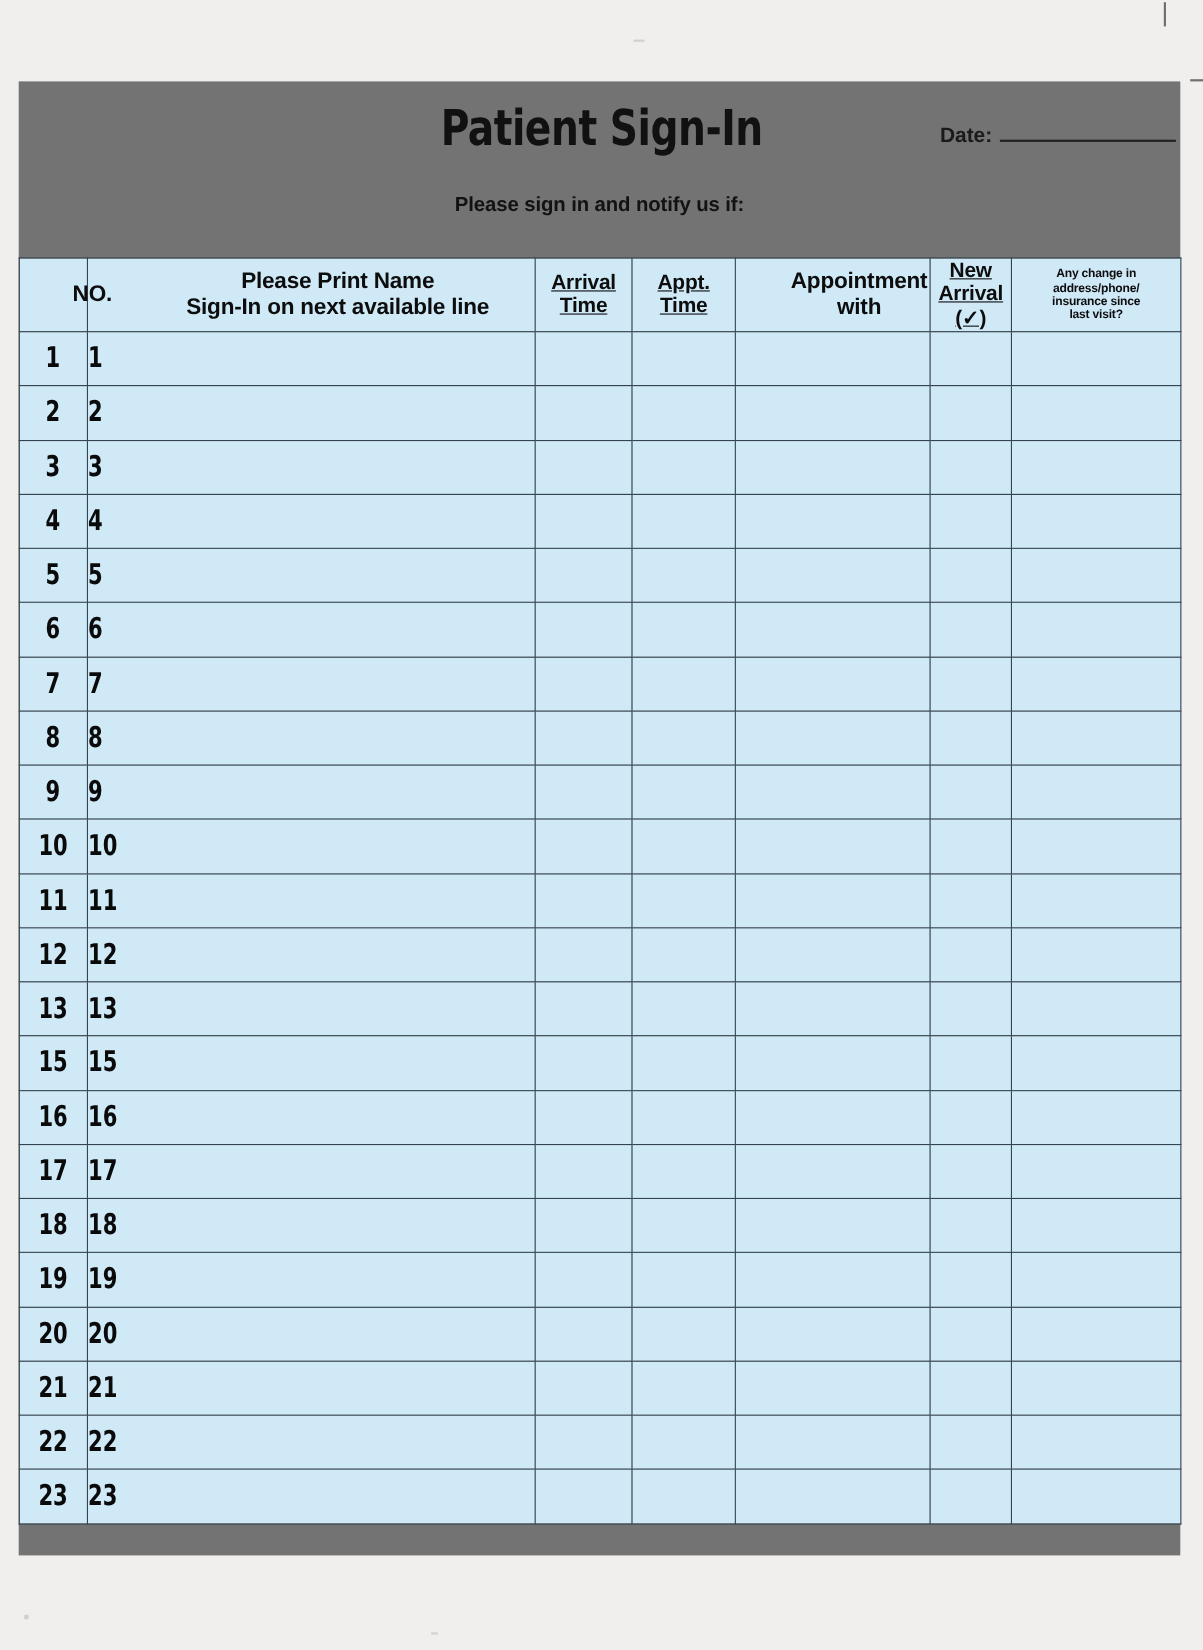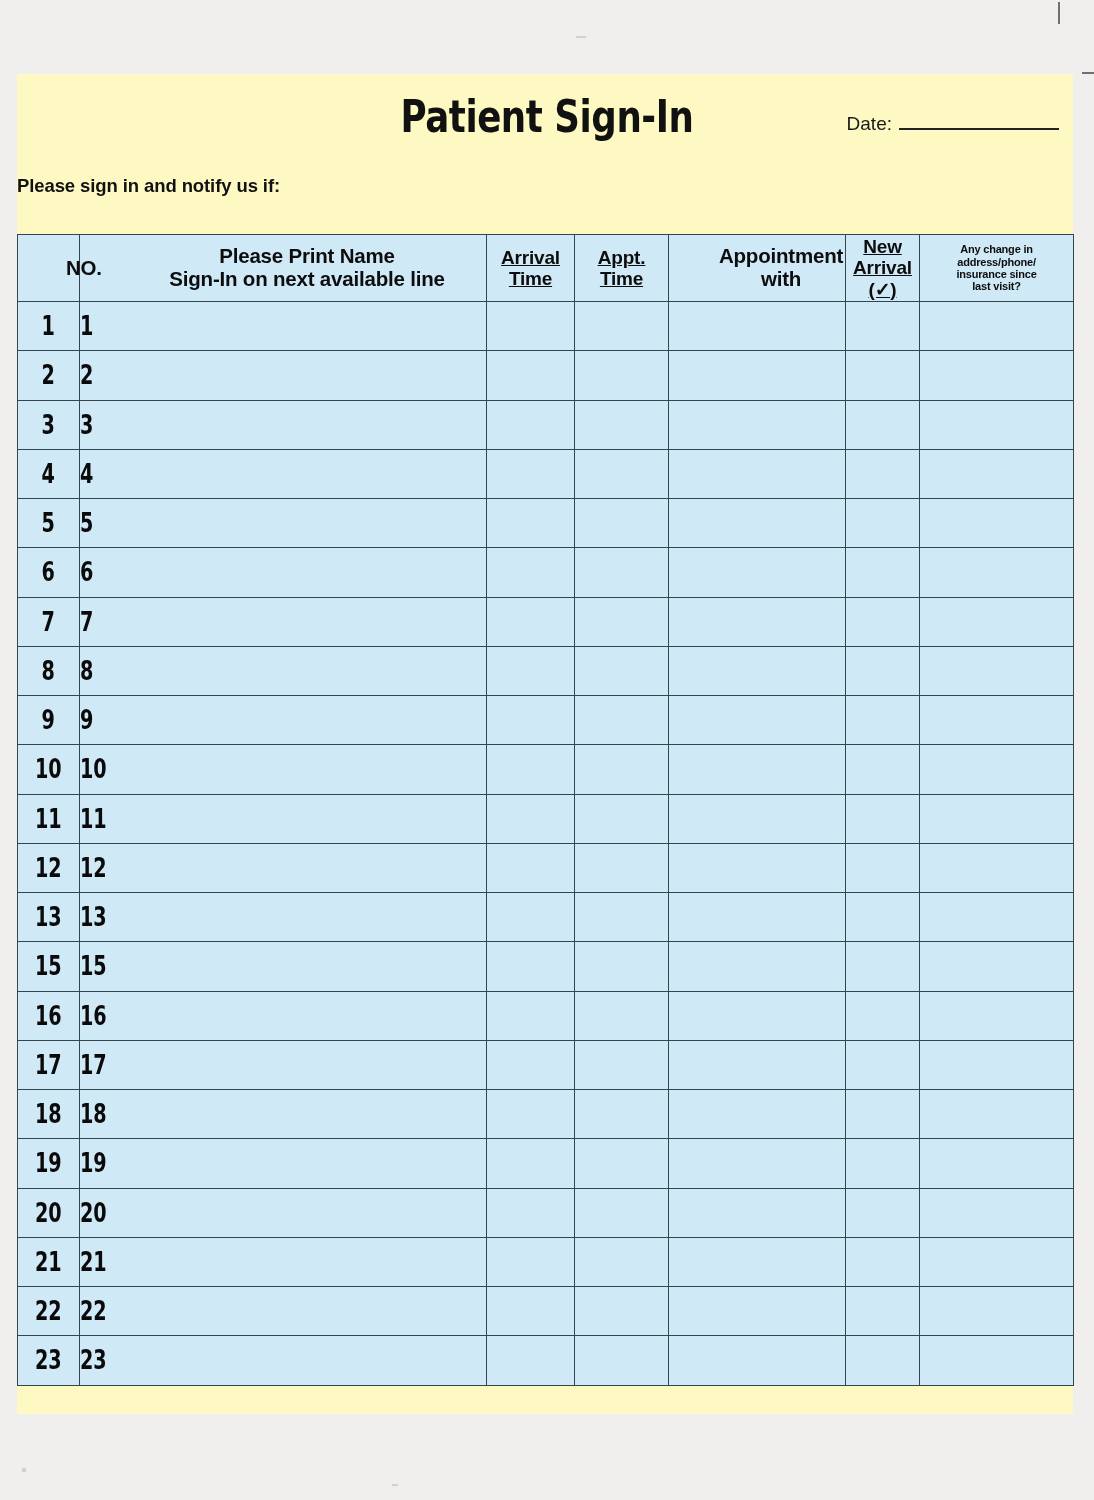--- a/index.html
+++ b/index.html
@@ -15,21 +15,21 @@
     position: relative;
   }
 
   
   #sheet {
     position: absolute;
     left: 17px;
     top: 74px;
     width: 1056px;
     height: 1340px;
-    background: #fef9c3;
+    background: #737373;
     box-sizing: border-box;
   }
 
   
   .masthead {
     position: relative;
     height: 160px;
   }
   .form-title {
     position: absolute;
@@ -42,44 +42,45 @@
     font-weight: bold;
     font-stretch: condensed;
     letter-spacing: -0.5px;
     color: #111;
     transform: scaleX(0.88);
     transform-origin: center top;
     white-space: nowrap;
   }
   .date-block {
     position: absolute;
-    right: 14px;
+    right: 4px;
     top: 39px;
     display: flex;
     align-items: baseline;
     gap: 7px;
+    font-weight: bold;
   }
   .date-label {
     font-size: 19px;
     color: #1a1a1a;
     font-family: "Liberation Sans", sans-serif;
   }
   .date-rule {
     display: block;
     width: 160px;
     border-bottom: 2px solid #222;
     height: 1px;
   }
 
   .instructions {
     position: absolute;
     left: 0;
     right: 0;
     top: 100px;
-    text-align: left;
+    text-align: center;
     line-height: 1.30;
   }
   .instructions .line {
     font-size: 18.5px;
     font-weight: bold;
     color: #121212;
     letter-spacing: -0.1px;
     display: block;
   }
 

